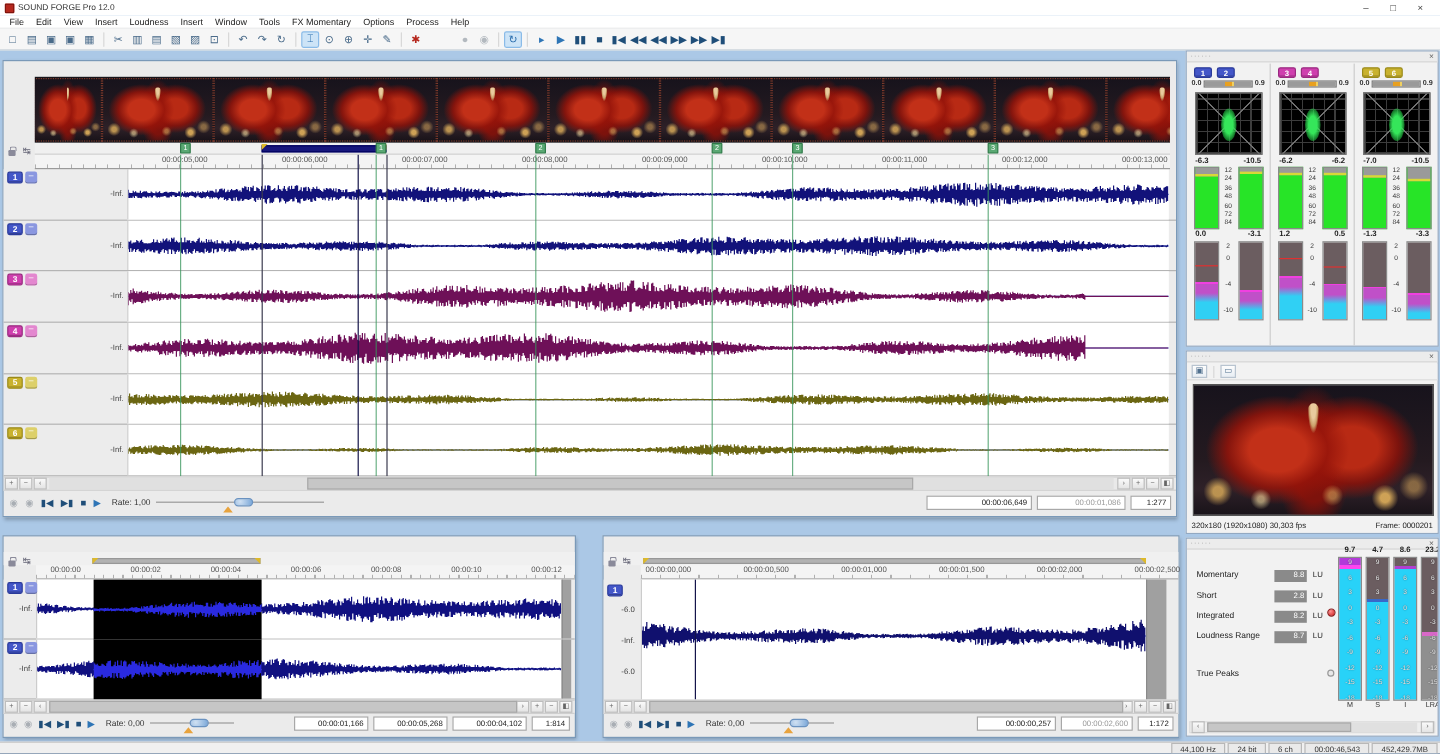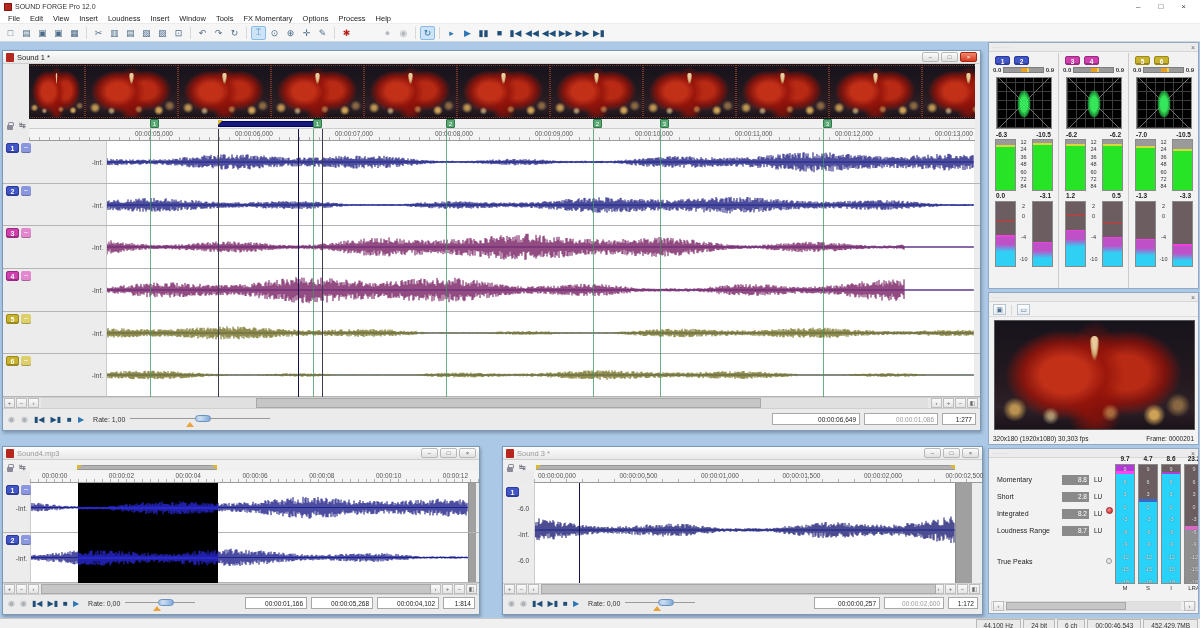--- a/index.html
+++ b/index.html
@@ -223,29 +223,20 @@
         <span class="tb-btn navy">▮◀</span>
         <span class="tb-btn navy">◀◀</span>
         <span class="tb-btn navy">◀◀</span>
         <span class="tb-btn navy">▶▶</span>
         <span class="tb-btn navy">▶▶</span>
         <span class="tb-btn navy">▶▮</span>
       </span>
   </div>
 
   <div class="win" id="win1" style="left:2px;top:50px;width:979px;height:381px">
-    <div class="wtitle">
-      <span class="wicon"></span>
-      <span class="wname">Sound 1 *</span>
-      <span class="wbtns" id="w1-btns">
-          <span class="wb">–</span>
-          <span class="wb">□</span>
-          <span class="wb close-active">×</span>
-        </span>
-    </div>
     <div id="s1-video">
         <span class="thumb art-red partial"></span>
         <span class="thumb art-red"></span>
         <span class="thumb art-red"></span>
         <span class="thumb art-red"></span>
         <span class="thumb art-red"></span>
         <span class="thumb art-red"></span>
         <span class="thumb art-red"></span>
         <span class="thumb art-red"></span>
         <span class="thumb art-red"></span>
@@ -399,29 +390,20 @@
         </span>
       <span class="boxes">
         <span class="tbox" style="width:88px">00:00:06,649</span>
         <span class="tbox dim" style="width:74px">00:00:01,086</span>
         <span class="tbox" style="width:34px">1:277</span>
       </span>
     </div>
   </div>
 
   <div class="win inactive" id="win4" style="left:2px;top:446px;width:478px;height:169px">
-    <div class="wtitle">
-      <span class="wicon"></span>
-      <span class="wname">Sound4.mp3</span>
-      <span class="wbtns" id="w4-btns">
-          <span class="wb">–</span>
-          <span class="wb">□</span>
-          <span class="wb">×</span>
-        </span>
-    </div>
     <div class="gutter" style="left:4px;top:16px">
       <span class="icon-lock"></span>
       <span>↹</span>
     </div>
     <div style="position:absolute;left:0;top:13px;width:476px;height:11px;background:#f0f0f0">
       <span class="loopbar" style="left:74px;width:140px;top:5px"></span>
     </div>
     <div class="ruler fine" id="s4-ruler" style="left:27px;top:24px;width:449px;height:12px">
         <span class="rtick" style="left: 12px;">00:00:00</span>
         <span class="rtick" style="left: 78.8px;">00:00:02</span>
@@ -510,29 +492,20 @@
       <span class="boxes">
         <span class="tbox" style="width:62px">00:00:01,166</span>
         <span class="tbox" style="width:62px">00:00:05,268</span>
         <span class="tbox" style="width:62px">00:00:04,102</span>
         <span class="tbox" style="width:32px">1:814</span>
       </span>
     </div>
   </div>
 
   <div class="win inactive" id="win3" style="left:502px;top:446px;width:481px;height:169px">
-    <div class="wtitle">
-      <span class="wicon"></span>
-      <span class="wname">Sound 3 *</span>
-      <span class="wbtns" id="w3-btns">
-          <span class="wb">–</span>
-          <span class="wb">□</span>
-          <span class="wb">×</span>
-        </span>
-    </div>
     <div class="gutter" style="left:4px;top:16px">
       <span class="icon-lock"></span>
       <span>↹</span>
     </div>
     <div style="position:absolute;left:0;top:13px;width:479px;height:11px;background:#f0f0f0">
       <span class="loopbar" style="left:33px;width:419px;top:5px"></span>
     </div>
     <div class="ruler mid" id="s3-ruler" style="left:31px;top:24px;width:448px;height:12px">
         <span class="rtick" style="left: 4px;">00:00:00,000</span>
         <span class="rtick" style="left: 85.5px;">00:00:00,500</span>

